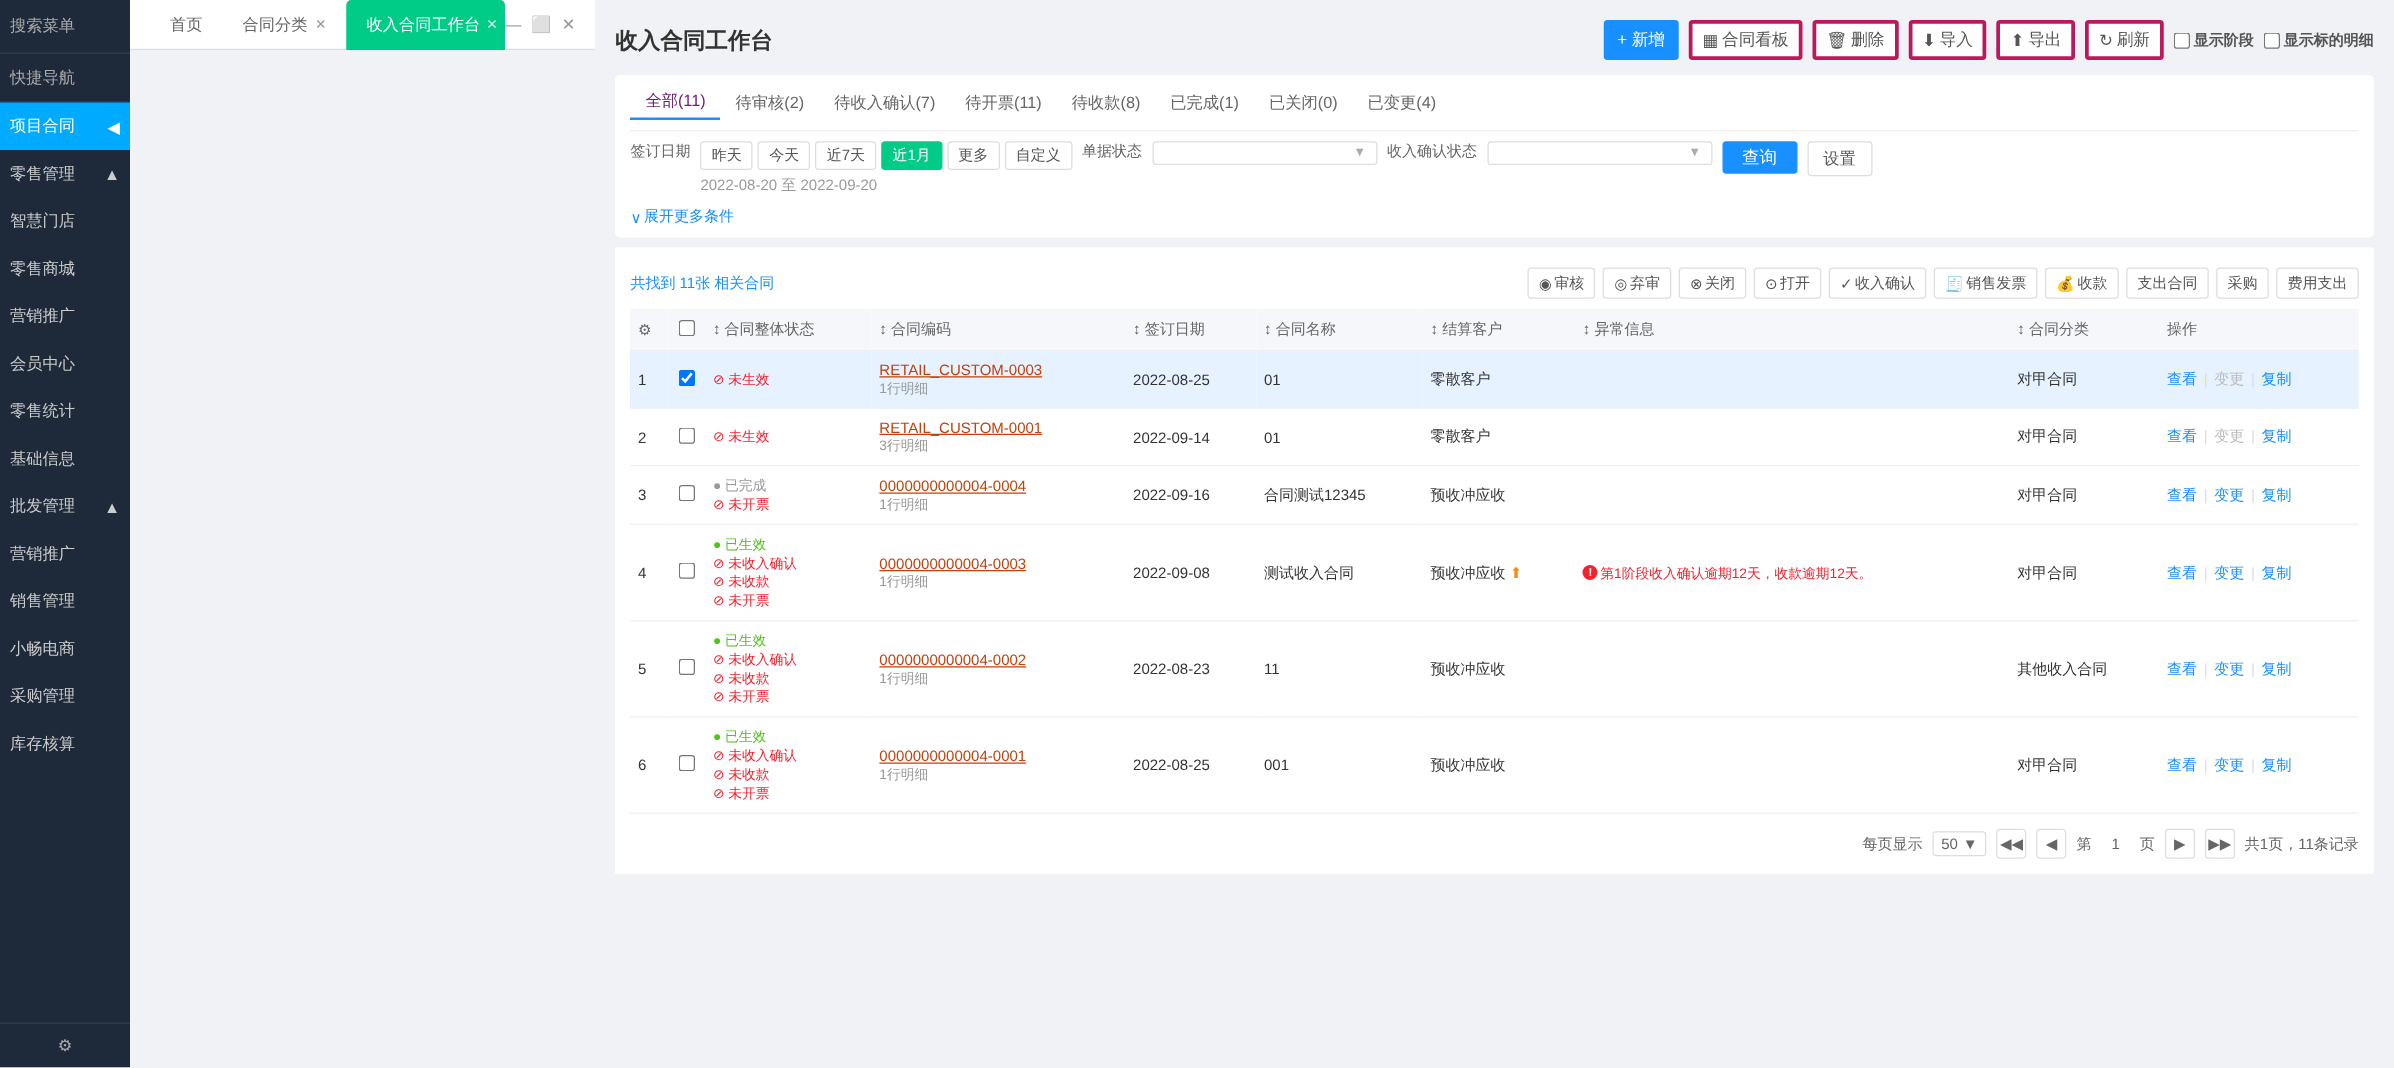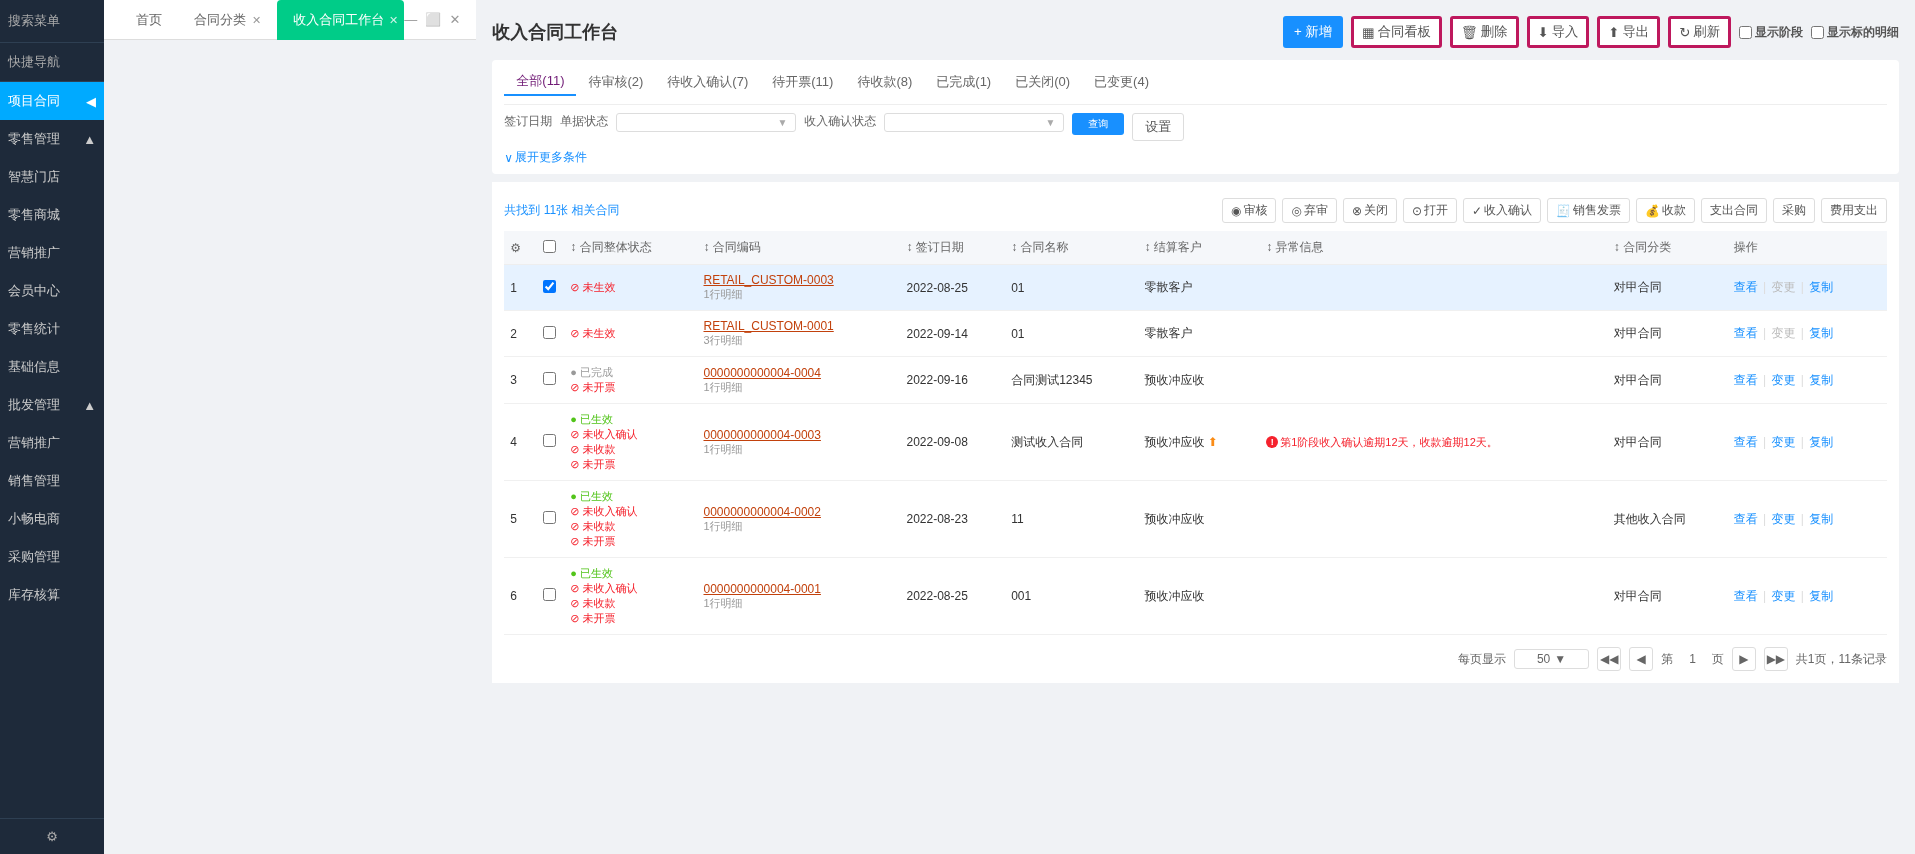--- a/index.html
+++ b/index.html
@@ -40,21 +40,21 @@
 
     
     .filter-row { display: flex; align-items: flex-start; gap: 8px; flex-wrap: wrap; }
     .filter-label { color: #666; font-size: 12px; }
     .date-btn { padding: 2px 8px; border: 1px solid #ddd; border-radius: 3px; cursor: pointer; font-size: 12px; color: #555; background: #fff; }
     .date-btn.active { background: #00cc88; color: #fff; border-color: #00cc88; }
     .date-range { font-size: 12px; color: #999; }
     .filter-select { display: flex; align-items: center; gap: 4px; border: 1px solid #ddd; border-radius: 3px; padding: 3px 8px; background: #fff; cursor: pointer; min-width: 180px; font-size: 12px; color: #666; }
     .filter-select .arrow { color: #aaa; font-size: 10px; }
     .expand-btn { color: #1890ff; cursor: pointer; font-size: 12px; display: flex; align-items: center; gap: 2px; }
-    .search-btn { padding: 4px 16px; background: #1890ff; color: #fff; border: none; border-radius: 3px; cursor: pointer; font-size: 10px; }
+    .search-btn { padding: 4px 16px; background: #1890ff; color: #fff; border: none; border-radius: 3px; cursor: pointer; font-size: 14px; }
     .settings-btn { padding: 4px 12px; background: #fff; border: 1px solid #ddd; border-radius: 3px; cursor: pointer; font-size: 13px; color: #555; }
 
     
     .table-area { background: #fff; border-radius: 0; padding: 8px 12px; flex: 1; }
     .table-info-row { display: flex; align-items: center; justify-content: space-between; padding: 8px 0; }
     .table-info { font-size: 12px; color: #666; }
     .table-info span { color: #1890ff; }
     .table-actions { display: flex; align-items: center; gap: 6px; }
     .act-btn { padding: 3px 8px; border: 1px solid #ddd; border-radius: 3px; cursor: pointer; font-size: 12px; color: #555; background: #fff; display: flex; align-items: center; gap: 2px; }
 
@@ -76,21 +76,21 @@
     .error-tag { display: inline-flex; align-items: center; gap: 2px; color: #f5222d; font-size: 11px; }
     .error-icon { width: 12px; height: 12px; border-radius: 50%; background: #f5222d; color: #fff; display: inline-flex; align-items: center; justify-content: center; font-size: 9px; font-weight: bold; }
     .navigate-icon { color: #fa8c16; font-size: 12px; }
 
     
     .summary-row { background: #fffbf0; }
     .summary-row td { font-weight: 500; color: #666; }
 
     
     .pagination { display: flex; align-items: center; justify-content: flex-end; padding: 12px 0 4px; gap: 8px; font-size: 12px; color: #666; }
-    .page-size-select { display: flex; align-items: center; gap: 4px; border: 1px solid #ddd; border-radius: 3px; padding: 2px 22px; background: #fff; cursor: pointer; text-align: right; }
+    .page-size-select { display: flex; align-items: center; gap: 4px; border: 1px solid #ddd; border-radius: 3px; padding: 2px 6px; background: #fff; cursor: pointer; text-align: right; }
     .page-btn { width: 24px; height: 24px; display: flex; align-items: center; justify-content: center; border: 1px solid #ddd; border-radius: 3px; cursor: pointer; background: #fff; font-size: 12px; color: #666; }
     .page-current { padding: 0 8px; font-size: 12px; }
 
     .checkbox-cell { text-align: center; }
     input[type="checkbox"] { cursor: pointer; }
   </style>
 </head>
 <body>
 
 <div class="sidebar">
@@ -210,20 +210,31 @@
         <div class="filter-tab">待收入确认(7)</div>
         <div class="filter-tab">待开票(11)</div>
         <div class="filter-tab">待收款(8)</div>
         <div class="filter-tab">已完成(1)</div>
         <div class="filter-tab">已关闭(0)</div>
         <div class="filter-tab">已变更(4)</div>
       </div>
 
       <div class="filter-row">
         <span class="filter-label">签订日期</span>
+        <div style="display:flex;align-items:center;gap:4px;flex-direction:column;align-items:flex-start;">
+          <div style="display:flex;gap:4px;">
+            <button class="date-btn">昨天</button>
+            <button class="date-btn">今天</button>
+            <button class="date-btn">近7天</button>
+            <button class="date-btn active">近1月</button>
+            <button class="date-btn">更多</button>
+            <button class="date-btn">自定义</button>
+          </div>
+          <span class="date-range">2022-08-20 至 2022-09-20</span>
+        </div>
 
         <span class="filter-label">单据状态</span>
         <div class="filter-select">
           <span style="flex:1;"></span>
           <span class="arrow">▼</span>
         </div>
 
         <span class="filter-label">收入确认状态</span>
         <div class="filter-select">
           <span style="flex:1;"></span>

